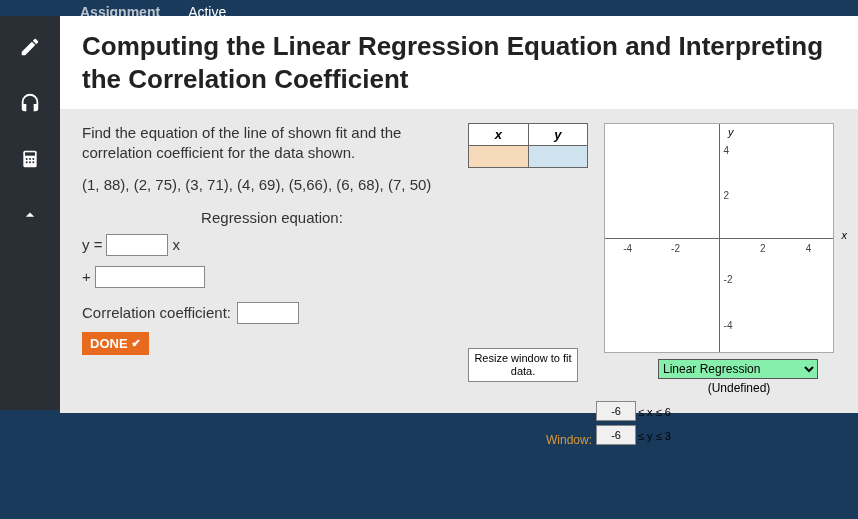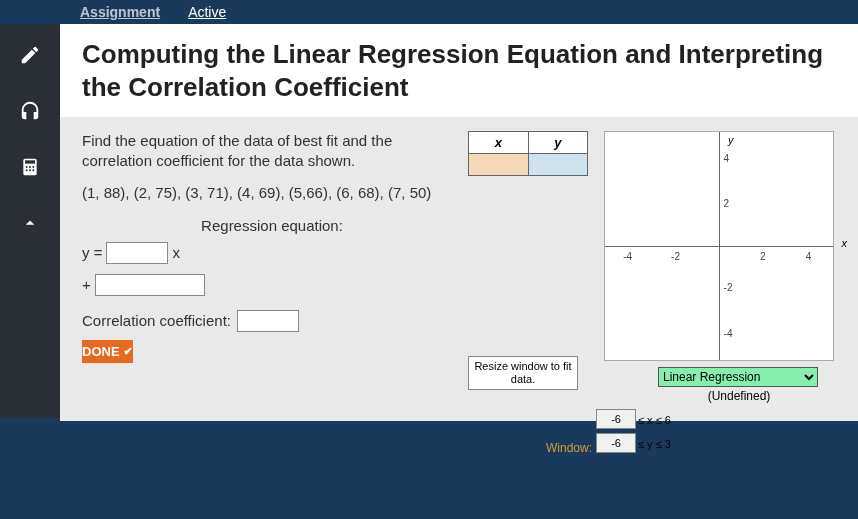--- a/index.html
+++ b/index.html
@@ -1,36 +1,36 @@
 <!DOCTYPE html>
 <html><head>
 <meta charset="utf-8">
 <style>
 * { margin:0; padding:0; box-sizing:border-box; font-family: Arial, sans-serif; }
 body { width:858px; height:519px; background:#1a3a5c; overflow:hidden; }
-.topbar { height:24px; background:#1a3a5c; color:#fff; padding:4px 0 0 80px; font-size:14px; display:flex; gap:28px;text-decoration:underline; }
+.topbar { height:16px; background:#1a3a5c; color:#fff; padding:4px 0 0 80px; font-size:14px; display:flex; gap:28px; }
 .topbar span:first-child { font-weight:bold; opacity:.7; }
 .layout { display:flex; height:394px; }
 .sidebar { width:60px; background:#2a2f36; display:flex; flex-direction:column; align-items:center; padding-top:12px; gap:18px; }
 .sidebar .tool { width:38px; height:38px; display:flex; align-items:center; justify-content:center; cursor:pointer; }
 .sidebar svg { fill:#fff; }
 .main { flex:1; background:#d9d9d9; position:relative; padding:0; }
 .title-strip { background:#fff; padding:14px 22px 14px 22px; }
 .title-strip h1 { font-size:26px; font-weight:bold; color:#222; line-height:1.25; }
 .content { background:#e9e9ea; padding:14px 10px 18px 22px; display:flex; gap:6px; height:calc(100% - 90px); }
 .leftcol { width:380px; font-size:15px; color:#333; }
 .prompt { margin-bottom:12px; line-height:1.35; }
 .datapoints { margin-bottom:16px; }
 .label-line { margin:10px 0 8px 0;text-align:center; }
 .eq-row { display:flex; align-items:center; gap:4px; margin-bottom:10px; }
 .eq-row input { width:62px; height:22px; border:1px solid #888; background:#fff; font-size:13px; padding:0 2px; }
 .eq-plus input { width:110px; }
 .corr-row { display:flex; align-items:center; gap:6px; margin-top:14px; }
 .corr-row input { width:62px; height:22px; border:1px solid #888; }
-.done-btn { margin-top:8px; background:#e86a1e; color:#fff; border:none; padding:4px 0; font-size:13px; font-weight:bold; display:inline-flex; align-items:center; gap:4px; cursor:pointer; }
+.done-btn { margin-top:8px; background:#e86a1e; color:#fff; border:none; padding:4px 8px; font-size:13px; font-weight:bold; display:inline-flex; align-items:center; gap:4px; cursor:pointer; }
 .done-btn::after { content:"✔"; font-size:11px; }
 .midcol { width:120px; }
 .data-head { text-align:center; font-size:14px; margin-bottom:4px; }
 .data-table { border-collapse:collapse; width:100%; background:#fff; }
 .data-table th, .data-table td { border:1px solid #666; height:22px; font-size:13px; font-style:italic; text-align:center; }
 .data-table td.xcell { background:#f5d9b8; }
 .data-table td.ycell { background:#cfe3ef; }
 .resize-btn { margin-top:180px; width:110px; height:34px; background:#fff; border:1px solid #888; font-size:11px; line-height:1.15; cursor:pointer; padding:2px 4px; }
 .rightcol { flex:1; position:relative; }
 .graph { width:230px; height:230px; background:#fff; border:1px solid #aaa; position:relative; margin-left:10px; }
@@ -88,21 +88,21 @@
       </div>
   </div>
 
   <div class="main">
     <div class="title-strip">
       <h1>Computing the Linear Regression Equation and Interpreting the Correlation Coefficient</h1>
     </div>
 
     <div class="content">
       <div class="leftcol">
-        <div class="prompt">Find the equation of the data of best fit and the correlation coefficient for the data shown.</div>
+        <div class="prompt">Find the equation of the line of shown fit and the correlation coefficient for the data shown.</div>
         <div class="datapoints">(1, 88), (2, 75), (3, 71), (4, 69), (5,66), (6, 68), (7, 50)</div>
         <div class="label-line">Regression equation:</div>
         <div class="eq-row">
           <span>y =</span>
           <input type="text" value="" style="">
           <span>x</span>
         </div>
         <div class="eq-row eq-plus">
           <span>+</span>
           <input type="text" value="" style="">

